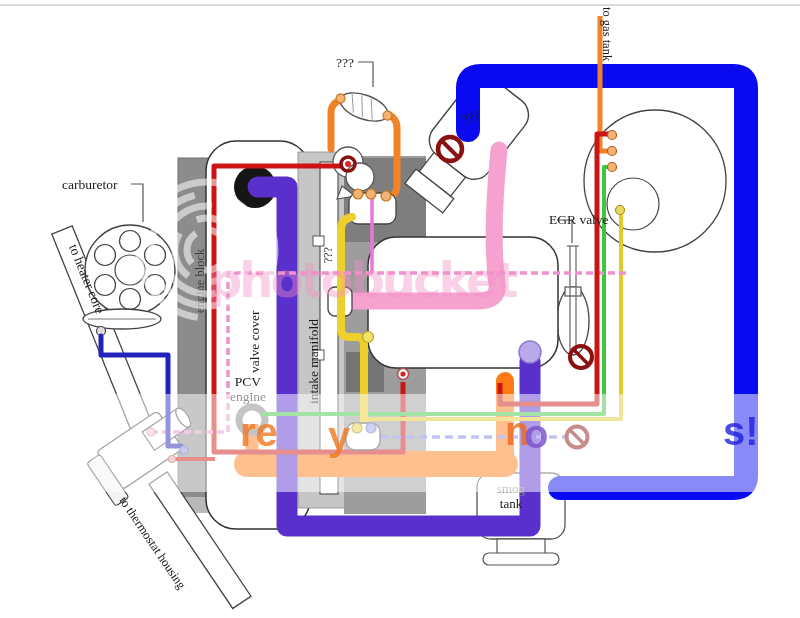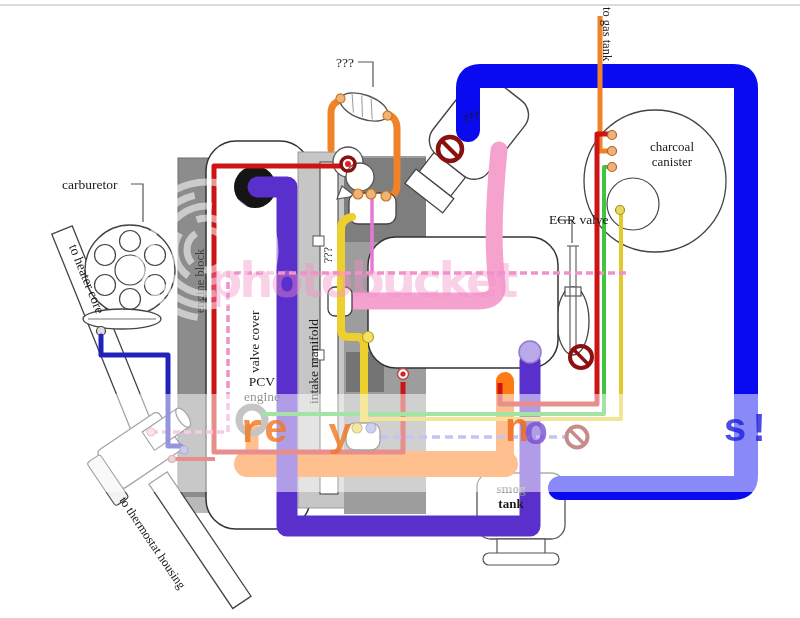--- a/index.html
+++ b/index.html
@@ -10,21 +10,21 @@
   .lbl.center{text-align:center;}
   .rotccw{transform:rotate(-90deg);transform-origin:0 0;}
   .rotcw{transform:rotate(90deg);transform-origin:0 0;}
   .muted{color:#555;}
   .gray{color:#3d3d3d;}
   
   .wm-band{position:absolute;left:0;top:394px;width:800px;height:98px;
            background:rgba(255,255,255,0.52);}
   .wm-brand{position:absolute;left:208px;top:252px;font-family:"DejaVu Sans",sans-serif;
             font-weight:bold;font-size:48px;letter-spacing:-3px;color:#f590c8;opacity:0.40;}
-  .wm-frag{position:absolute;font-family:Liberation Mono, monospace;font-weight:bold;
+  .wm-frag{position:absolute;font-family:Liberation Sans, sans-serif;font-weight:bold;
            font-size:40px;opacity:0.80;line-height:1;}
   .topline{position:absolute;left:0;top:4px;width:800px;height:2px;background:#dcdcdc;}
   .twoline div{display:block;}
 </style>
 </head>
 <body>
 
 <div id="stage">
   <div class="topline"></div>
 
@@ -188,30 +188,26 @@
   <div class="lbl" style="left:62px;top:177px;">carburetor</div>
   <div class="lbl" style="left:80px;top:242px;transform:rotate(68deg);transform-origin:0 0;">to heater core</div>
   <div class="lbl" style="left:128px;top:494px;transform:rotate(56deg);transform-origin:0 0;font-size:12.5px;">to thermostat housing</div>
   <div class="lbl rotcw" style="left:614px;top:7px;font-size:12.5px;">to gas tank</div>
   <div class="lbl rotccw gray" style="left:193px;top:313px;font-size:12.5px;">engine block</div>
   <div class="lbl rotccw" style="left:247px;top:373px;">valve cover</div>
   <div class="lbl rotccw" style="left:306px;top:404px;">intake manifold</div>
   <div class="lbl rotccw" style="left:322px;top:263px;font-size:12px;">???</div>
   <div class="lbl" style="left:336px;top:55px;">???</div>
   <div class="lbl" style="left:462px;top:110px;transform:rotate(-20deg);">???</div>
-  <div class="lbl center twoline" style="left:236px;top:374px;width:52px;">
+  <div class="lbl center twoline" style="left:222px;top:374px;width:52px;">
     <div>PCV</div>
     <div>engine</div>
   </div>
   <div class="lbl" style="left:506px;top:212px;margin-left:43px;">EGR valve</div>
-  <div class="lbl center twoline" style="left:632px;top:140px;width:80px;font-size:13px;">
-    <div>charcoal</div>
-    <div>canister</div>
-  </div>
-  <div class="lbl center twoline" style="left:480px;top:482px;width:62px;font-size:13px;font-weight:bold;">
+  <div class="lbl center twoline" style="left:480px;top:482px;width:62px;font-size:13px;">
     <div style="color:#8a8a8a;">smog</div>
     <div>tank</div>
   </div>
 
   <div class="wm-band"></div>
   <svg width="800" height="618" style="position:absolute;left:0;top:0;pointer-events:none;">
     <g fill="none" stroke="rgba(255,255,255,0.55)" stroke-width="7">
       <circle cx="207" cy="250" r="20" stroke-dasharray="34 14"></circle>
       <circle cx="207" cy="250" r="32" stroke-dasharray="48 22"></circle>
       <circle cx="207" cy="250" r="44" stroke-dasharray="62 28" stroke-dashoffset="30"></circle>

